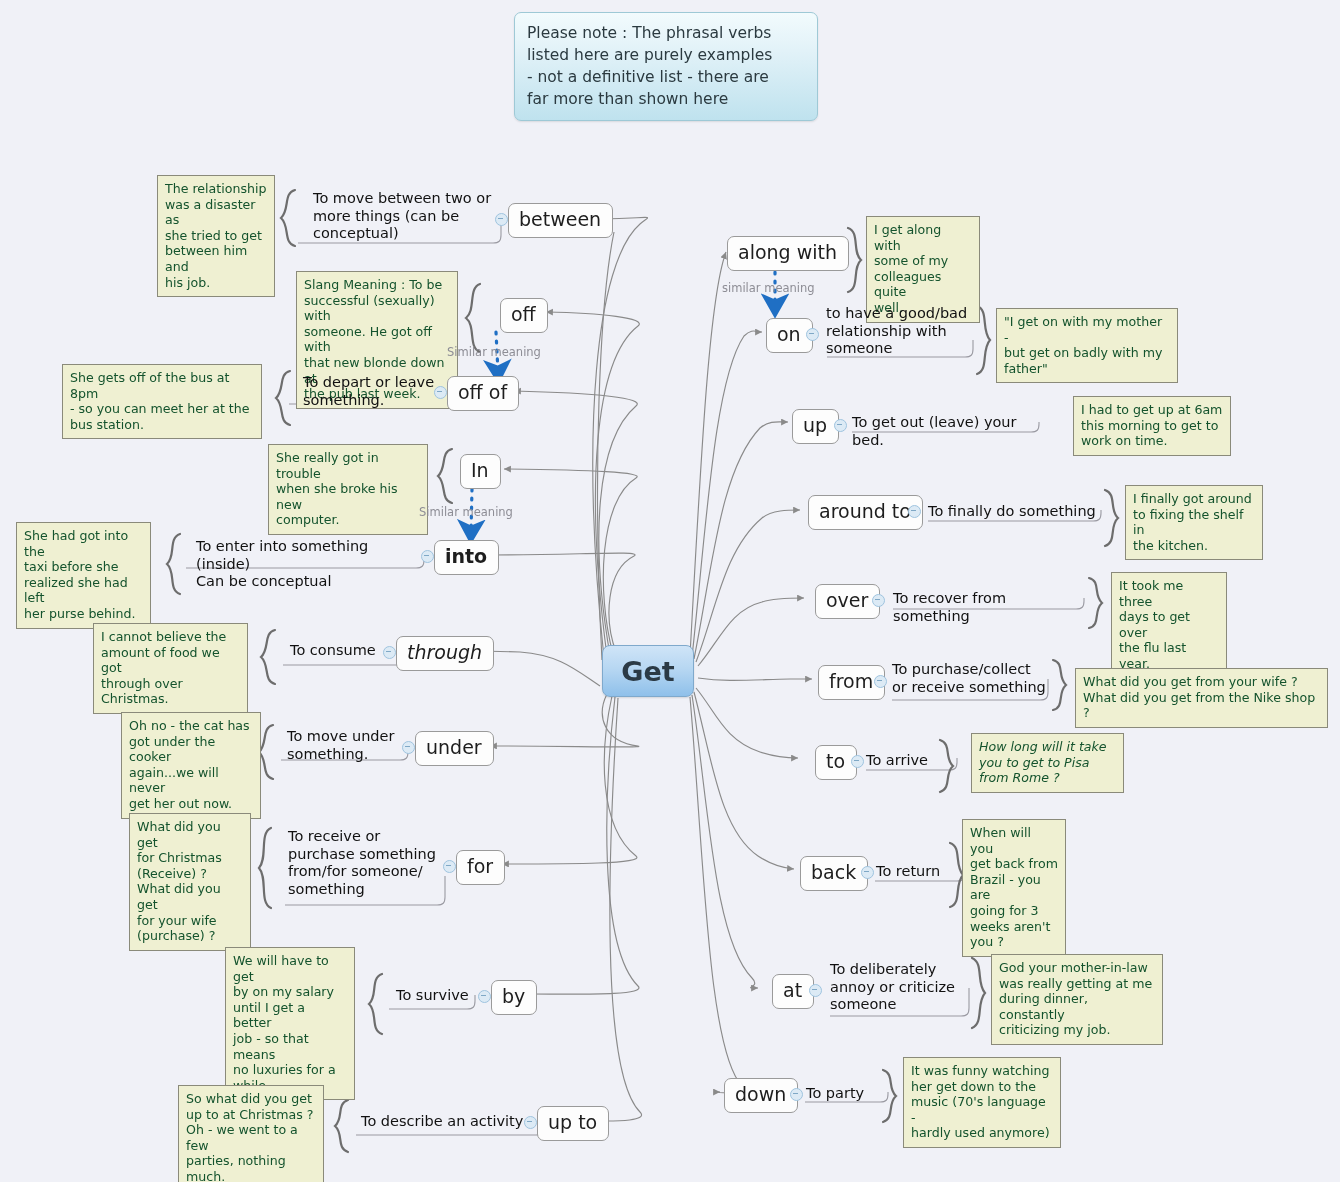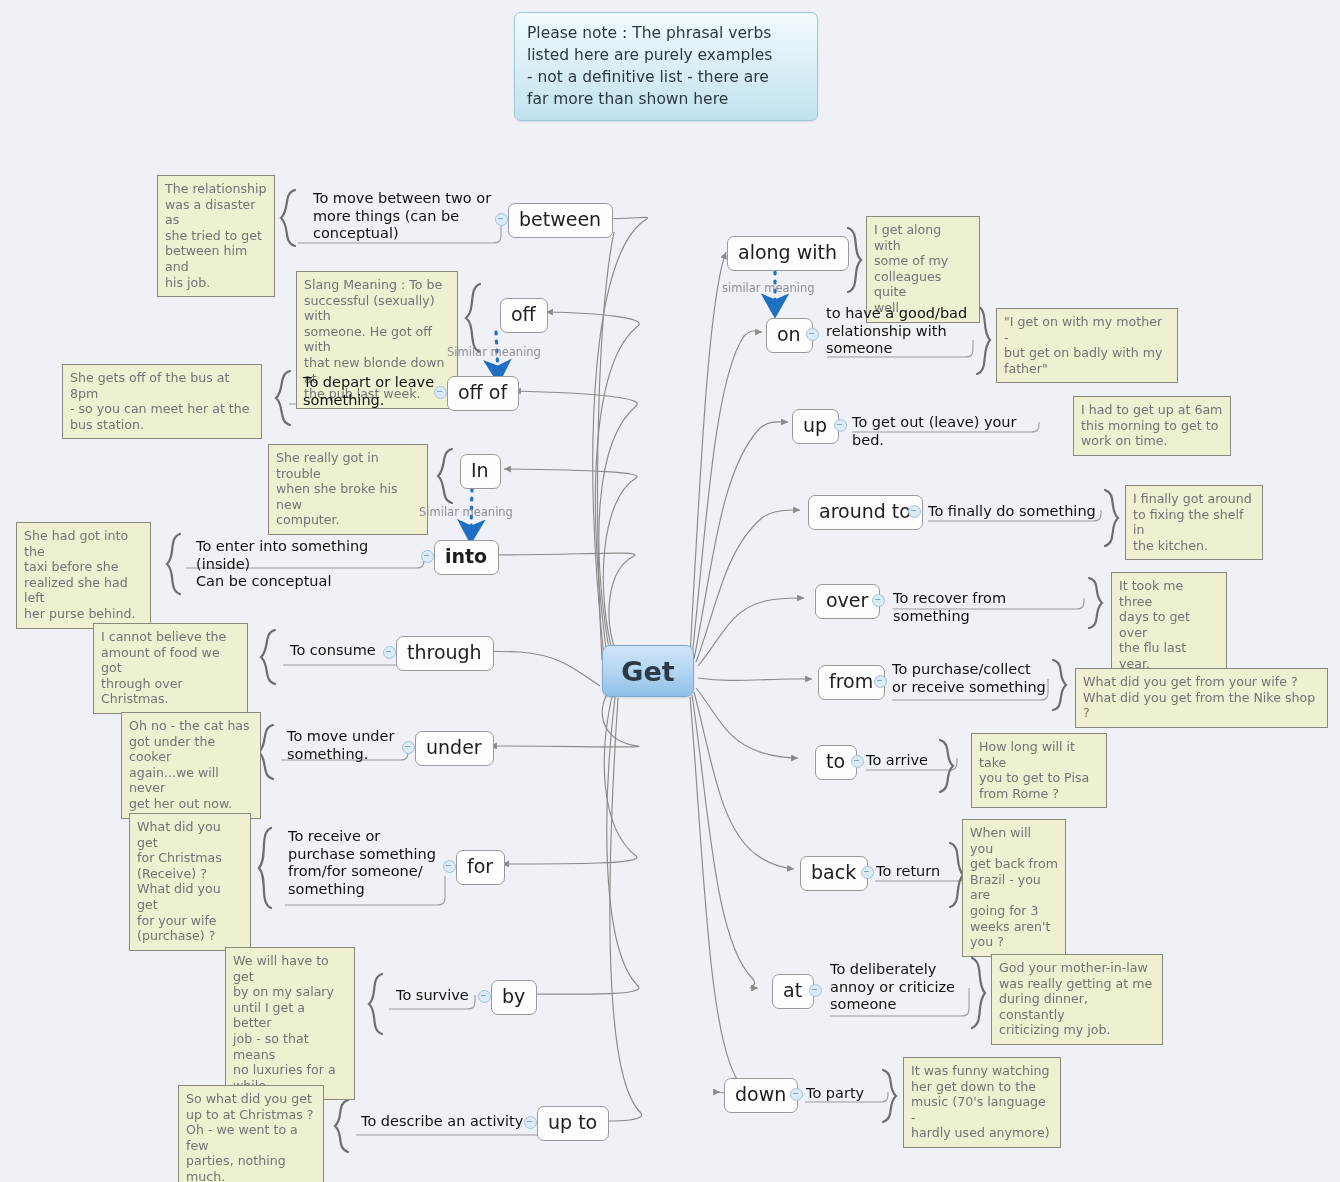--- a/index.html
+++ b/index.html
@@ -69,21 +69,21 @@
     z-index:4;
   }
   .def.b{font-weight:normal;}
 
   
   .note{
     position:absolute;
     box-sizing:border-box;
     border:1px solid #8a8a7a;
     background:#eff0d2;
-    color:#737373;
+    color:#14532d;
     font-size:12.6px;
     line-height:15.6px;
     padding:5px 7px 6px 7px;
     white-space:pre-line;
     z-index:4;
   }
 
   
   .simlabel{
     position:absolute;
@@ -243,21 +243,21 @@
 
   <div class="pill" style="left:434px;top:540px;font-weight:bold;">into</div>
   <div class="bullet" style="left:421px;top:550px;"></div>
   <div class="def b" style="left:196px;top:538px;width:225px;">To enter into something (inside)
 Can be conceptual</div>
   <div class="note" style="left:16px;top:522px;width:135px;">She had got into the
 taxi before she
 realized she had left
 her purse behind.</div>
 
-  <div class="pill" style="left:396px;top:636px;">through</div>
+  <div class="pill" style="left:396px;top:636px;font-style:italic;">through</div>
   <div class="bullet" style="left:383px;top:646px;"></div>
   <div class="def b" style="left:290px;top:642px;width:100px;">To consume</div>
   <div class="note" style="left:93px;top:623px;width:155px;">I cannot believe the
 amount of food we got
 through over Christmas.</div>
 
   <div class="pill" style="left:415px;top:731px;">under</div>
   <div class="bullet" style="left:402px;top:741px;"></div>
   <div class="def b" style="left:287px;top:728px;width:120px;">To move under
 something.</div>
@@ -337,21 +337,21 @@
   <div class="pill" style="left:818px;top:665px;">from</div>
   <div class="bullet" style="left:874px;top:675px;"></div>
   <div class="def b" style="left:892px;top:661px;width:160px;">To purchase/collect
 or receive something</div>
   <div class="note" style="left:1075px;top:668px;width:253px;">What did you get from your wife ?
 What did you get from the Nike shop ?</div>
 
   <div class="pill" style="left:815px;top:745px;">to</div>
   <div class="bullet" style="left:851px;top:755px;"></div>
   <div class="def b" style="left:866px;top:752px;width:95px;">To arrive</div>
-  <div class="note" style="left:971px;top:733px;width:136px;">How long will it take
+  <div class="note" style="left:971px;top:733px;width:153px;font-style:italic;">How long will it take
 you to get to Pisa
 from Rome ?</div>
 
   <div class="pill" style="left:800px;top:856px;">back</div>
   <div class="bullet" style="left:861px;top:866px;"></div>
   <div class="def b" style="left:876px;top:863px;width:85px;">To return</div>
   <div class="note" style="left:962px;top:819px;width:104px;">When will you
 get back from
 Brazil - you are
 going for 3

